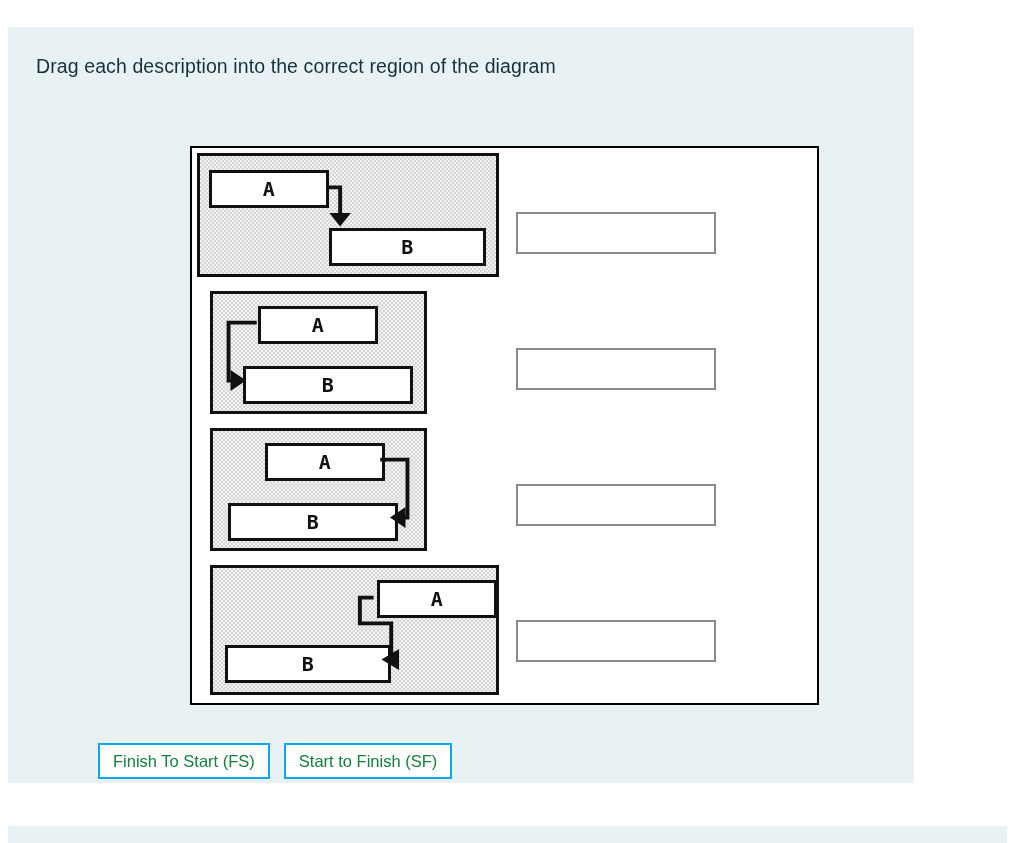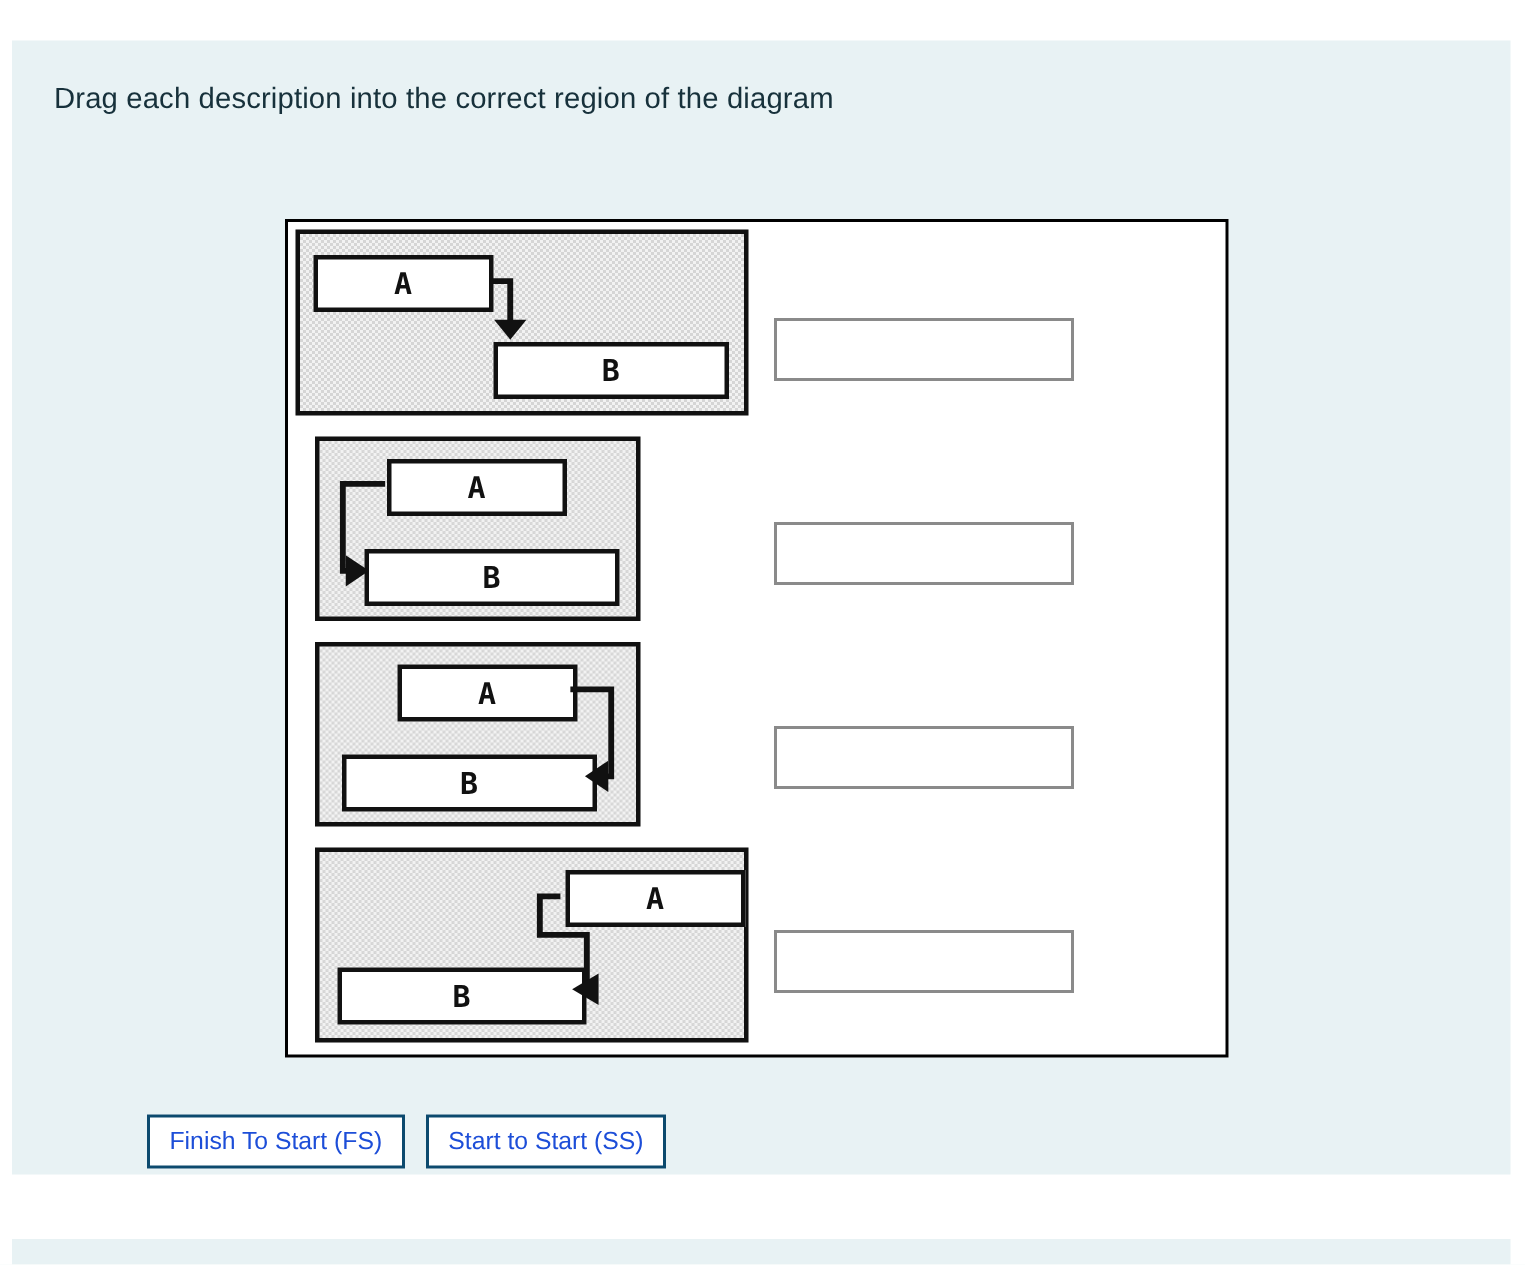--- a/index.html
+++ b/index.html
@@ -17,21 +17,21 @@
     position: relative;
     width: 1024px;
     height: 843px;
     background: #ffffff;
   }
 
   .question-panel {
     position: absolute;
     left: 8px;
     top: 27px;
-    width: 999px;
+    width: 906px;
     height: 756px;
     background: #e8f2f4;
     box-sizing: border-box;
   }
 
   .question-panel-2 {
     position: absolute;
     left: 8px;
     top: 826px;
     width: 999px;
@@ -111,23 +111,23 @@
   
   .answers {
     position: absolute;
     left: 90px;
     top: 716px;
     display: flex;
     gap: 14px;
   }
 
   .answer-btn {
-    border: 2px solid #0c4a6e;
-    background: #ffffff;
-    color: #1d4ed8;
+    border: 2px solid #0ea5e9;
+    background: #ffffff;
+    color: #15803d;
     font-size: 16.5px;
     font-family: "Liberation Sans", sans-serif;
     padding: 0 13px;
     height: 36px;
     line-height: 32px;
     white-space: nowrap;
     box-sizing: border-box;
     cursor: pointer;
     border-radius: 0;
   }
@@ -184,20 +184,20 @@
       <div class="drop-zone" style="left:324px; top:200px;"></div>
 
       <div class="drop-zone" style="left:324px; top:336px;"></div>
 
       <div class="drop-zone" style="left:324px; top:472px;"></div>
 
     </div>
 
     <div class="answers">
       <button class="answer-btn">Finish To Start (FS)</button>
-      <button class="answer-btn">Start to Start (SS)</button>
+      <button class="answer-btn">Start to Finish (SF)</button>
     </div>
 
   </div>
 
   <div class="question-panel-2"></div>
 
 </div>
 
 </body></html>

